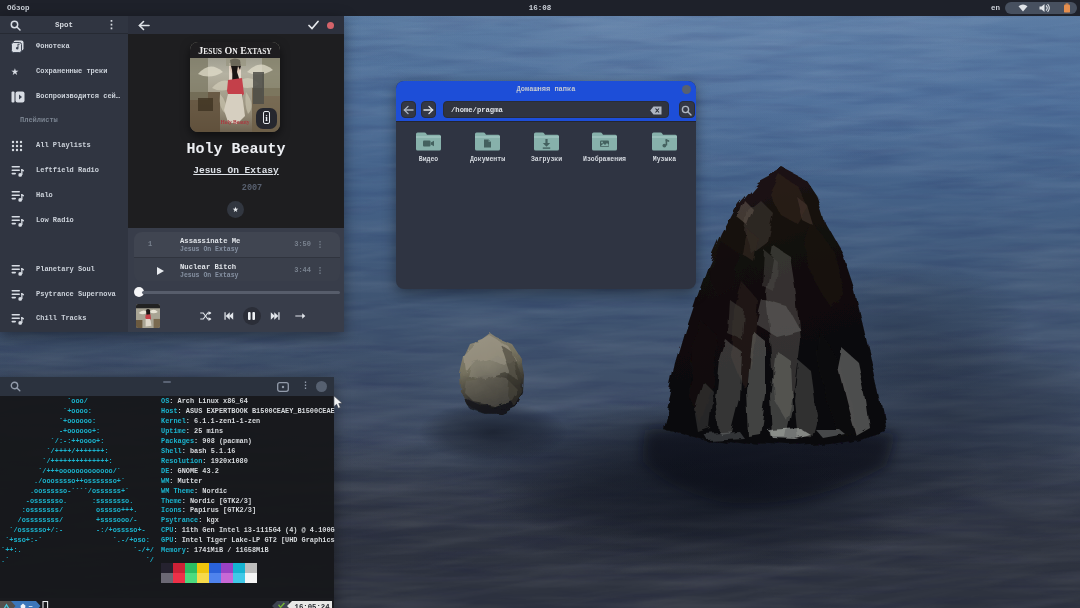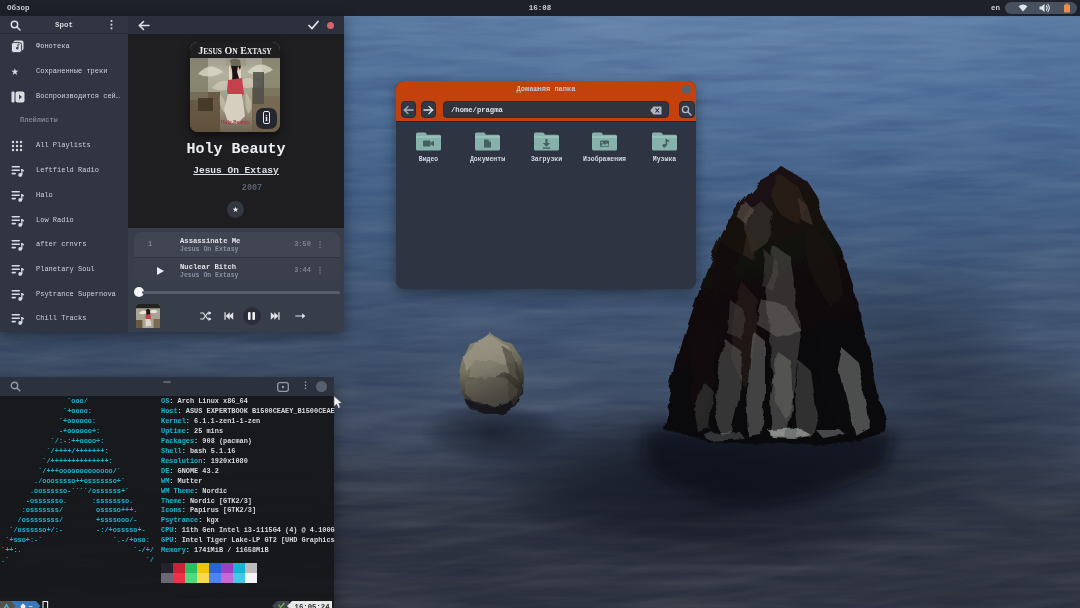--- a/index.html
+++ b/index.html
@@ -26,21 +26,21 @@
   #topbar .en { position:absolute; right:80px; top:0; }
   #topbar .pill { position:absolute; right:3px; top:2px; width:72px; height:12px; border-radius:6px; background:#47505f; }
 
   
   .win { position:absolute; box-shadow:0 4px 14px rgba(0,0,0,.42); }
 
   
   #spot { left:0; top:16px; width:344px; height:316px; background:#21252e; }
   #side { position:absolute; left:0; top:0; width:128px; height:316px; background:#303541; }
   #sidehead { position:absolute; left:0; top:0; width:128px; height:18px; background:#303541; border-bottom:1px solid #262a33; }
-  .srow { position:absolute; left:0; width:112px; height:25px; color:#ccd2da; font-size:7px; font-weight:normal; line-height:25px; }
+  .srow { position:absolute; left:0; width:112px; height:25px; color:#ccd2da; font-size:7px; font-weight:bold; line-height:25px; }
   .srow .ic { position:absolute; left:11px; top:0; width:14px; height:25px; color:#d8dde4; }
   .srow .tx { position:absolute; left:36px; top:0; white-space:nowrap; }
   .plabel { position:absolute; left:20px; color:#79828f; font-size:7px; font-weight:bold; }
   #spottitle { position:absolute; left:0; top:0; width:128px; text-align:center; line-height:18px; font-size:7.5px; font-weight:bold; color:#d6dae0; }
   #sdots { position:absolute; left:106px; top:0; line-height:18px; color:#d6dae0; font-size:11px; font-weight:bold; }
   .plic { margin-top:7px; }
 
   #phead { position:absolute; left:128px; top:0; width:216px; height:18px; background:#2c303c; }
   #reddot { position:absolute; left:199px; top:5.5px; width:7px; height:7px; border-radius:50%; background:#d4636a; }
   #pmain { position:absolute; left:128px; top:18px; width:216px; height:194px; background:#1e1e20; }
@@ -64,21 +64,21 @@
   .tdots { position:absolute; right:16px; top:0; line-height:25px; color:#79828f; font-size:8px; font-weight:bold; }
   #pknob { position:absolute; left:6px; top:59px; width:10px; height:10px; border-radius:50%; background:#f5f6f8; }
   #pline { position:absolute; left:14px; top:63px; width:198px; height:2.5px; border-radius:2px; background:#575d6b; }
   #pthumb { position:absolute; left:8px; top:76px; width:24px; height:24px; border-radius:2px; overflow:hidden; }
   .cicon { position:absolute; top:80px; }
   #pausebtn { position:absolute; left:114.5px; top:79px; width:18px; height:18px; border-radius:50%; background:#2b2e38; }
   #pausebtn svg { position:absolute; left:3.5px; top:3px; }
 
   
   #files { left:396px; top:81px; width:300px; height:208px; border-radius:8px; background:#2f3442; }
-  #fhead { position:absolute; left:0; top:0; width:300px; height:41px; background:#c2410c; border-radius:8px 8px 0 0; border-bottom:1px solid #232630; }
+  #fhead { position:absolute; left:0; top:0; width:300px; height:41px; background:#1d4ed8; border-radius:8px 8px 0 0; border-bottom:1px solid #232630; }
   #ftitle { position:absolute; left:0; top:0; width:300px; height:17px; line-height:17px; text-align:center; color:#c3c9d2; font-size:7px; font-weight:bold; }
   #fclose { position:absolute; right:5px; top:4px; width:9px; height:9px; border-radius:50%; background:#58616f; }
   .fbtn { position:absolute; top:20px; width:15px; height:17px; border-radius:4px; background:#343845; border:1px solid #292d38; }
   .fbtn svg { position:absolute; left:1px; top:3px; }
   #fpath { position:absolute; left:47px; top:20px; width:226px; height:17px; border-radius:4px; background:#30343f; border:1px solid #282c36; color:#dfe3e8; font-size:7.2px; font-weight:bold; line-height:16px; padding-left:7px; }
   #fclear { position:absolute; right:6px; top:4px; }
   .folder { position:absolute; top:50px; width:27px; }
   .flabel { position:absolute; top:25px; left:50%; transform:translateX(-50%); color:#d6dae0; font-size:6.5px; font-weight:bold; white-space:nowrap; }
 
   
@@ -410,33 +410,20 @@
               <rect x="0.5" y="1" width="8.5" height="1.6" rx="0.8"></rect>
               <rect x="0.5" y="4.4" width="8.5" height="1.6" rx="0.8"></rect>
               <rect x="0.5" y="7.8" width="4.5" height="1.6" rx="0.8"></rect>
               <circle cx="9.2" cy="9.9" r="1.9"></circle>
               <rect x="10.2" y="4" width="1.3" height="6"></rect>
               <path d="M10.2 4 L12.9 5 L12.9 6.6 L10.2 5.6 Z"></path>
             </g>
           </svg></span>
         <span class="tx">Low Radio</span>
       </div>
-    <div class="srow" style="top:216px">
-        <span class="ic"><svg class="plic" width="13" height="12" viewBox="0 0 13 12">
-            <g fill="#d8dde4">
-              <rect x="0.5" y="1" width="8.5" height="1.6" rx="0.8"></rect>
-              <rect x="0.5" y="4.4" width="8.5" height="1.6" rx="0.8"></rect>
-              <rect x="0.5" y="7.8" width="4.5" height="1.6" rx="0.8"></rect>
-              <circle cx="9.2" cy="9.9" r="1.9"></circle>
-              <rect x="10.2" y="4" width="1.3" height="6"></rect>
-              <path d="M10.2 4 L12.9 5 L12.9 6.6 L10.2 5.6 Z"></path>
-            </g>
-          </svg></span>
-        <span class="tx">after crnvrs</span>
-      </div>
     <div class="srow" style="top:241px">
         <span class="ic"><svg class="plic" width="13" height="12" viewBox="0 0 13 12">
             <g fill="#d8dde4">
               <rect x="0.5" y="1" width="8.5" height="1.6" rx="0.8"></rect>
               <rect x="0.5" y="4.4" width="8.5" height="1.6" rx="0.8"></rect>
               <rect x="0.5" y="7.8" width="4.5" height="1.6" rx="0.8"></rect>
               <circle cx="9.2" cy="9.9" r="1.9"></circle>
               <rect x="10.2" y="4" width="1.3" height="6"></rect>
               <path d="M10.2 4 L12.9 5 L12.9 6.6 L10.2 5.6 Z"></path>
             </g>

